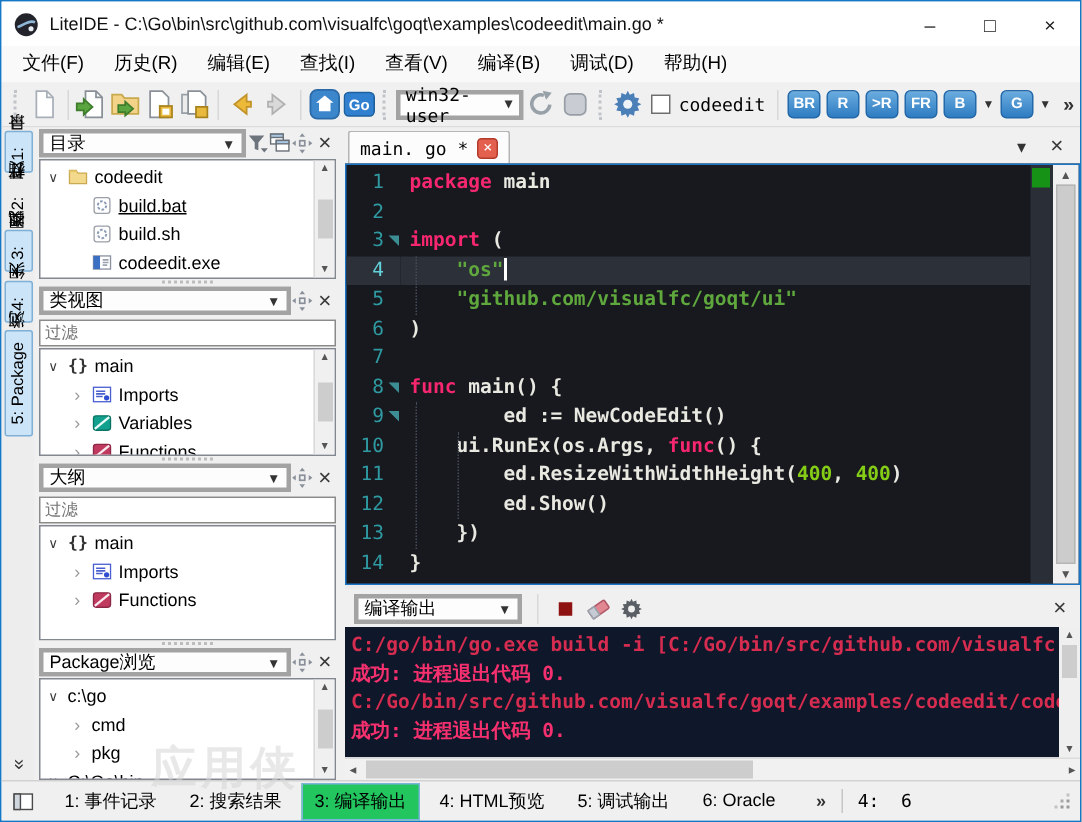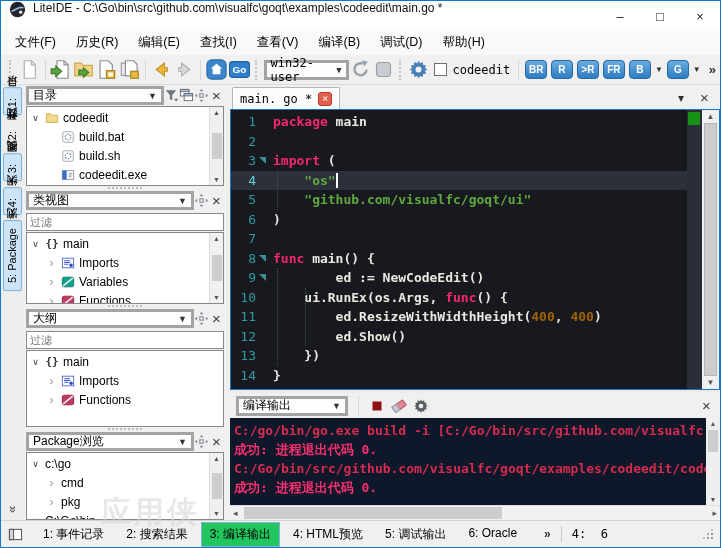--- a/index.html
+++ b/index.html
@@ -2,21 +2,21 @@
 <html><head>
 <meta charset="utf-8">
 <style>
 *{margin:0;padding:0;box-sizing:border-box}
 html,body{background:#9a9a9a}
 body{font-family:"Liberation Sans",sans-serif}
 .window{position:relative;width:721px;height:548px;border:1px solid #1478c8;background:#f0f0f0;display:flex;flex-direction:column;overflow:hidden}
 svg{display:block;width:100%;height:100%}
 .icon{display:inline-flex;align-items:center;justify-content:center;flex:0 0 auto}
 
-.titlebar{height:30px;background:#fff;display:flex;align-items:flex-start;gap:7px;padding-left:8px;flex:0 0 auto}
+.titlebar{height:30px;background:#fff;display:flex;align-items:center;gap:7px;padding-left:8px;flex:0 0 auto}
 .titlebar .icon{width:17px;height:17px}
 .title{flex:1;font-size:12px;color:#111;white-space:nowrap;overflow:hidden}
 .wbtns{display:flex;height:100%}
 .wbtn{width:40px;display:flex;align-items:center;justify-content:center;font-size:13px;color:#222}
 
 .menubar{height:24px;background:#f9f9f9;display:flex;align-items:flex-start;padding-left:4px;flex:0 0 auto}
 .menu-item{font-size:12.5px;padding:3px 10px;color:#000}
 
 .toolbar{height:30px;background:#f0f0f0;border-bottom:1px solid #dcdcdc;display:flex;align-items:center;padding:0 4px;flex:0 0 auto}
 .toolbar .icon{width:21px;height:21px;margin:0 1px}
@@ -66,21 +66,21 @@
 .editor{height:281px;border:1px solid #1b74c4;background:#17191e;display:flex;flex:0 0 auto;min-width:0}
 .gutter{width:36px;padding-top:2px;font:13px/19.5px "DejaVu Sans Mono",monospace;color:#2f9aa2;text-align:right;flex:0 0 auto}
 .grow{height:19.5px;padding-right:11px;position:relative}
 .grow.cur{background:#2c3038;color:#63d2da}
 .fold{position:absolute;right:1px;top:6px;width:0;height:0;border-top:7px solid #3d8d94;border-left:7px solid transparent}
 .code{flex:1;position:relative;padding-top:2px;overflow:hidden;font:600 13px/19.5px "DejaVu Sans Mono",monospace}
 .crow{height:19.5px;white-space:pre;padding-left:6px}
 .crow.cur{background:#2c3038}
 .seg.kw{color:#f7276f;font-weight:bold}
 .seg.str{color:#5fa83d}
-.seg.num{color:#a16207;font-weight:bold}
+.seg.num{color:#84cc16;font-weight:bold}
 .seg.pl{color:#e9e9e2}
 .caret{display:inline-block;width:2px;height:15px;background:#fff;vertical-align:-3px}
 .guide{position:absolute;width:0;border-left:1px dotted #454c59}
 .guide.g1{left:10px;top:61px;height:39px}
 .guide.g2{left:10px;top:158px;height:98px}
 .guide.g3{left:38px;top:178px;height:58px}
 .editmargin{width:15px;background:#2a2e37;position:relative;flex:0 0 auto}
 .gmark{position:absolute;top:2px;left:1px;width:12px;height:13px;background:#169316}
 .evscroll{width:17px;background:#f0f0f0;display:flex;flex-direction:column;align-items:center;font-size:8px;color:#555;padding:2px 0;flex:0 0 auto}
 .evthumb{width:13px;flex:1;margin:2px 0;background:#ccc;border:1px solid #b5b5b5}
@@ -283,21 +283,21 @@
             <div class="trow" style="padding-left: 3px;">
               <span class="mark">∨</span>
               <span class="icon">
                 <svg viewBox="0 0 16 16">
                   <path d="M1.5 3h5l1.5 2h6.5v8H1.5z" fill="#f3d98b" stroke="#c9aa52"></path>
                   <path d="M1.5 3h5l1 1.4h-6z" fill="#e9cb6e"></path>
                 </svg>
               </span>
               <span>codeedit</span>
             </div>
-            <div class="trow" style="padding-left: 19px;">
+            <div class="trow" style="padding-left: 19px; text-decoration: underline;">
               <span class="mark"></span>
               <span class="icon">
                 <svg viewBox="0 0 16 16">
                   <rect x="2" y="2" width="12" height="12" rx="2" fill="#fdfdfd" stroke="#9aa0a8"></rect>
                   <circle cx="8" cy="8" r="3.2" fill="none" stroke="#8a9ab5" stroke-width="1.5" stroke-dasharray="2 1.3"></circle>
                 </svg>
               </span>
               <span>build.bat</span>
             </div>
             <div class="trow" style="padding-left: 19px;">

